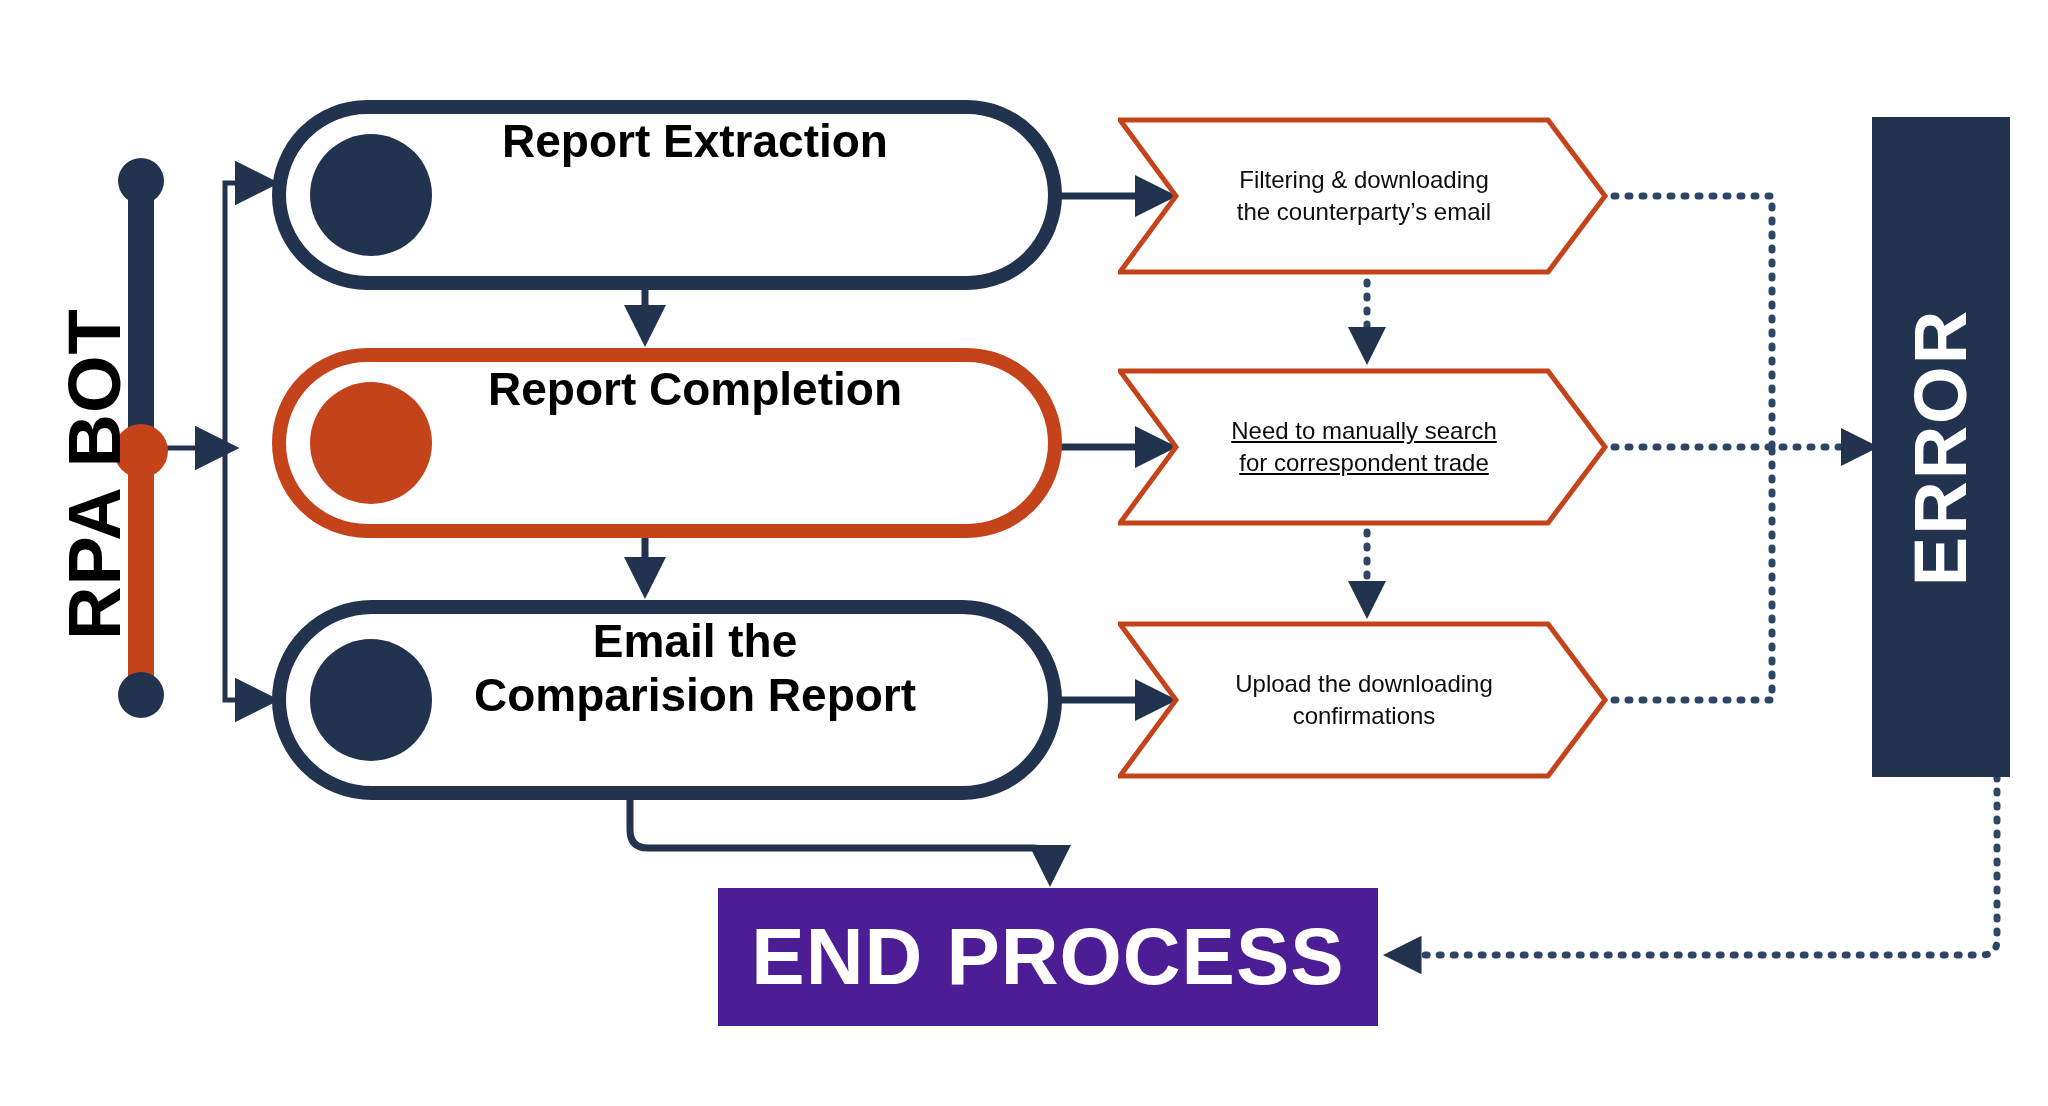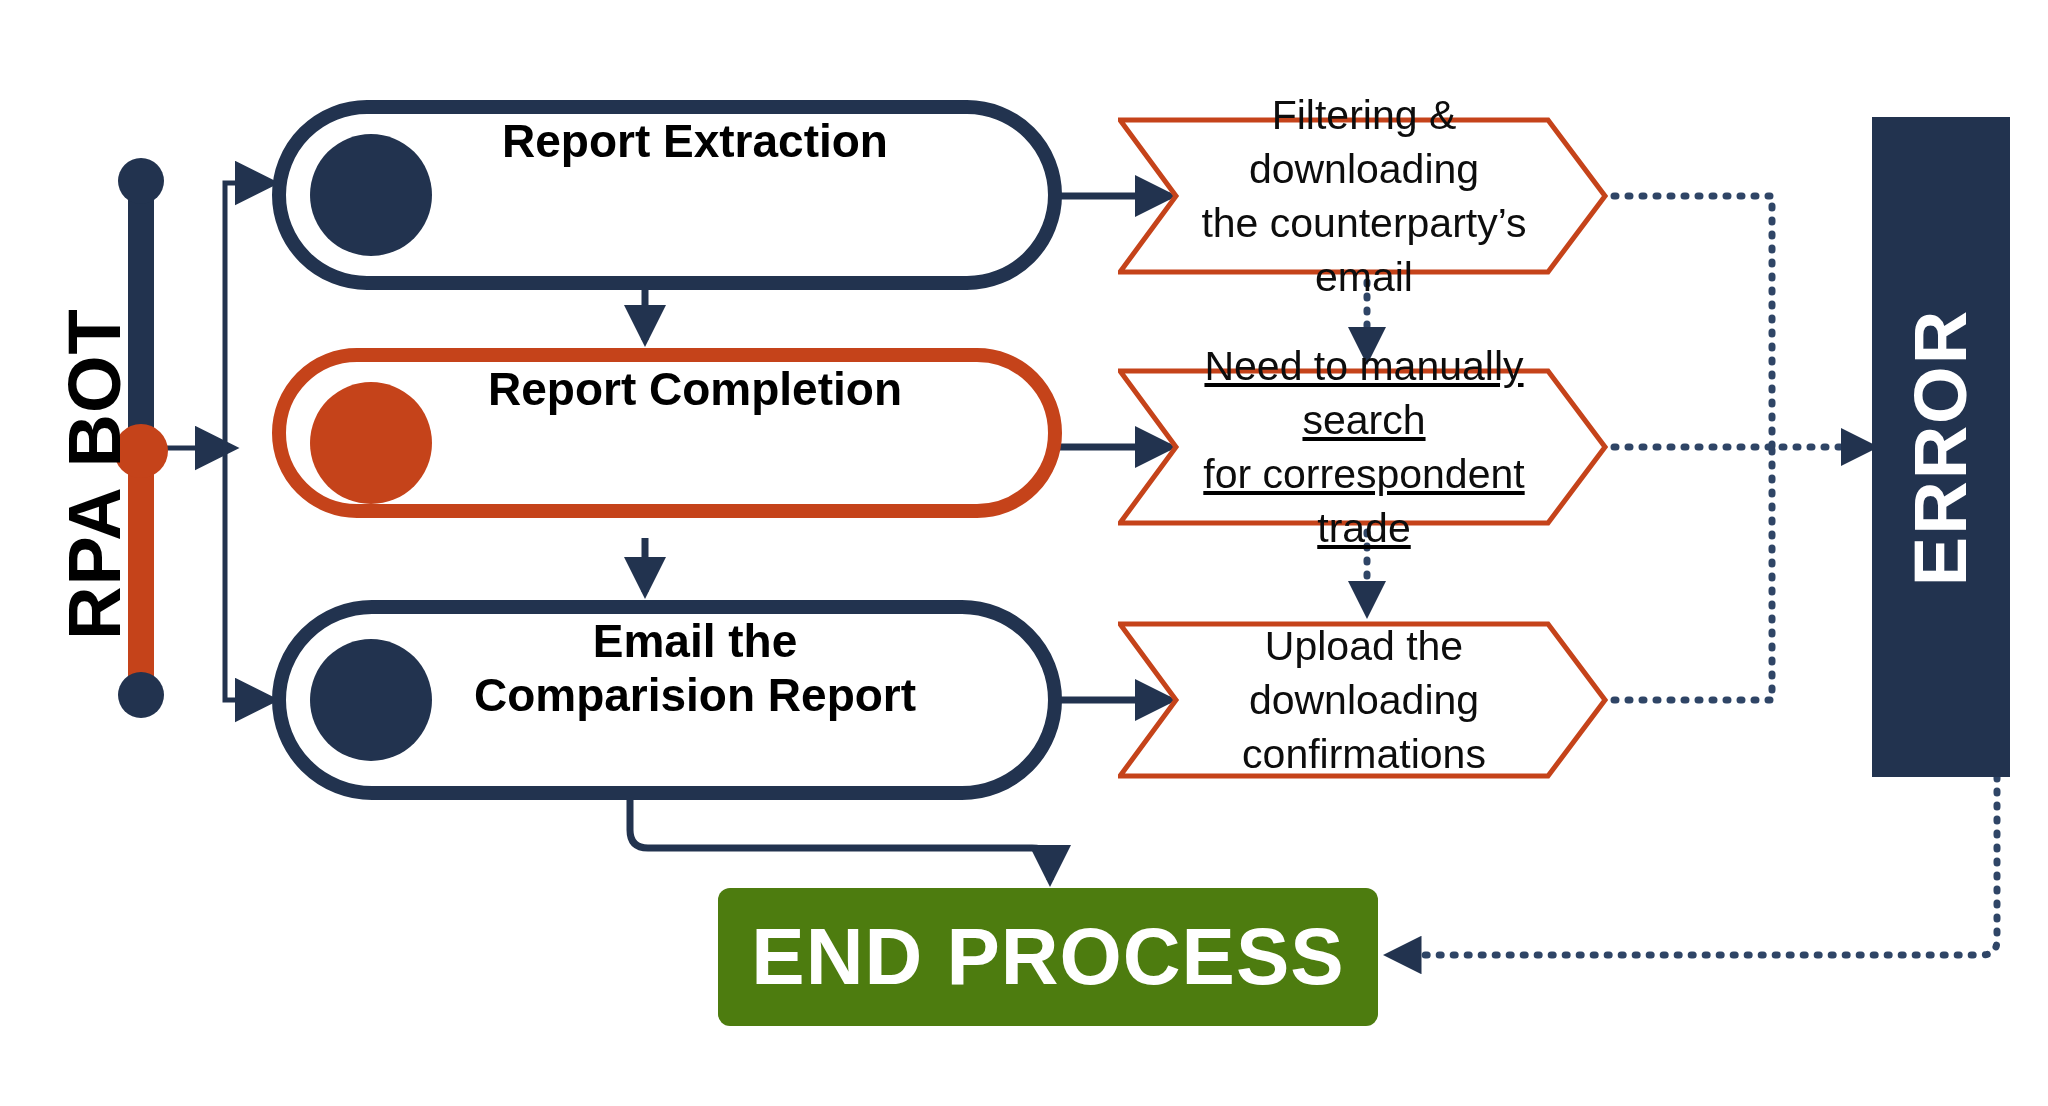--- a/index.html
+++ b/index.html
@@ -55,21 +55,21 @@
   .chev{
     position:absolute;
     display:flex;
     align-items:center;
     justify-content:center;
   }
   .chev .chevtext{
     position:relative;
     z-index:2;
     text-align:center;
-    font-size:41px;
+    font-size:24px;
     line-height:1.32;
     color:#0d0d0d;
     padding-left:42px;
     padding-right:40px;
     font-family:"Liberation Sans",sans-serif;
   }
   .chev svg{position:absolute;left:0;top:0;}
 
   
   .errorbox{
@@ -85,25 +85,24 @@
     font-size:74px;
     letter-spacing:2px;
     white-space:nowrap;
     transform:rotate(-90deg);
     font-family:"Liberation Sans",sans-serif;
   }
 
   
   .endbox{
     position:absolute;
-    background:#4d7c0f;
+    background:#4c1d95;
     display:flex;
     align-items:center;
     justify-content:center;
-    border-radius:12px;
   }
   .endbox .endlabel{
     color:#ffffff;
     font-weight:bold;
     font-size:80px;
     letter-spacing:1px;
     white-space:nowrap;
     font-family:"Liberation Sans",sans-serif;
   }
 </style>
@@ -169,21 +168,21 @@
   <div class="tl-dot" style="left:114px;top:424px;width:54px;height:54px;background:#c5431a;"></div>
   <div class="tl-dot" style="left:118px;top:672px;width:46px;height:46px;background:#22334f;"></div>
 
   <div class="rpa-label" style="left:52px;top:640px;">RPA BOT</div>
 
   <div class="step navy" style="left:272px;top:100px;width:790px;height:190px;">
     <span class="bullet" style="width:122px;height:122px;background:#22334f;top:20px;"></span>
     <span class="steplabel">Report Extraction</span>
   </div>
 
-  <div class="step orange" style="left:272px;top:348px;width:790px;height:170px;">
+  <div class="step orange" style="left:272px;top:348px;width:790px;height:190px;">
     <span class="bullet" style="width:122px;height:122px;background:#c5431a;top:20px;"></span>
     <span class="steplabel">Report Completion</span>
   </div>
 
   <div class="step navy" style="left:272px;top:600px;width:790px;height:200px;">
     <span class="bullet" style="width:122px;height:122px;background:#22334f;top:25px;"></span>
     <span class="steplabel">
       <span>Email the</span><br>
       <span>Comparision Report</span>
     </span>

